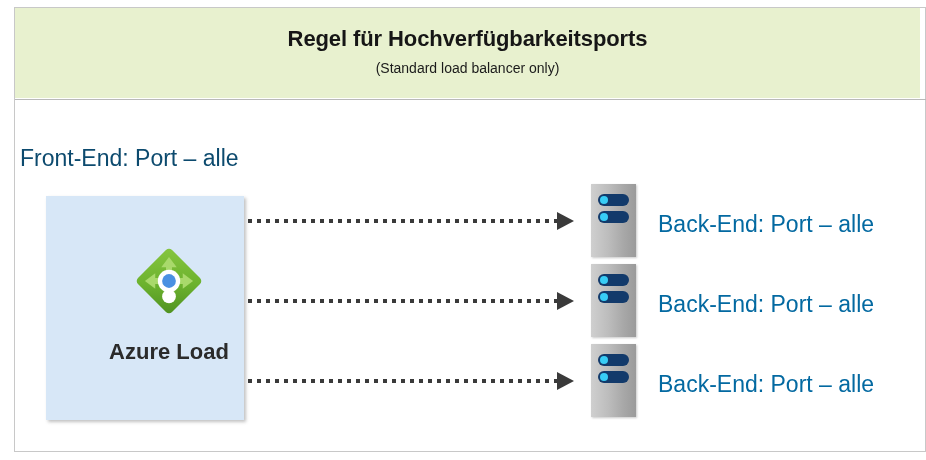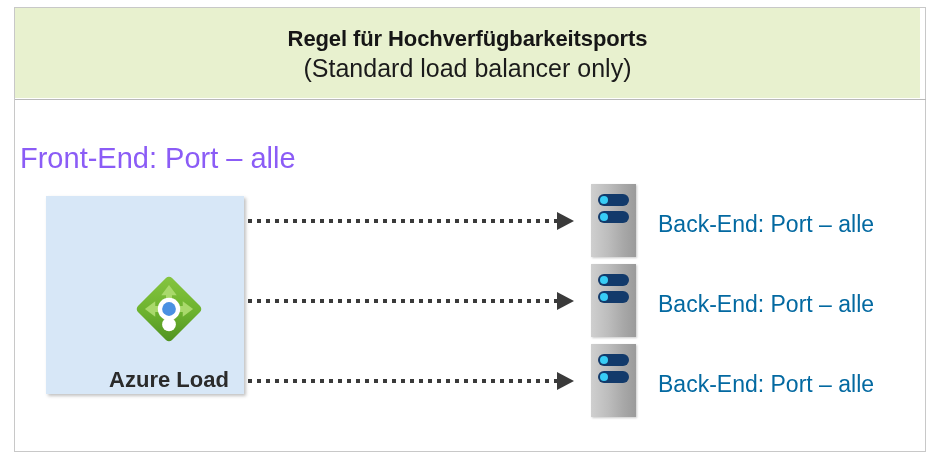--- a/index.html
+++ b/index.html
@@ -45,57 +45,57 @@
   }
   .header-title {
     font-size: 22px;
     font-weight: bold;
     color: #161616;
     line-height: 30px;
     letter-spacing: -0.1px;
     white-space: nowrap;
   }
   .header-subtitle {
-    font-size: 25px;
+    font-size: 14px;
     font-weight: normal;
     color: #1b1b1b;
     line-height: 29px;
     white-space: nowrap;
   }
   .header-rule {
     position: absolute;
     left: 7px;
     top: 99px;
     width: 911px;
     height: 1px;
     background: #b9b9b9;
   }
   
   .frontend-label {
     position: absolute;
     left: 12px;
     top: 143px;
-    font-size: 29px;
-    color: #8b5cf6;
+    font-size: 23px;
+    color: #0c4a6e;
     white-space: nowrap;
     line-height: 30px;
   }
   
   .lb-card {
     position: absolute;
     left: 38px;
     top: 196px;
     width: 198px;
-    height: 198px;
+    height: 224px;
     background: #d7e7f7;
     box-shadow: 2px 2px 3px rgba(120,120,120,0.45);
     display: flex;
     flex-direction: column;
     align-items: center;
-    justify-content: flex-end;
+    justify-content: flex-start;
     box-sizing: border-box;
     padding-left: 48px;
   }
   .lb-icon {
     margin-top: 42px;
     width: 86px;
     height: 86px;
   }
   .lb-label {
     margin-top: 14px;

